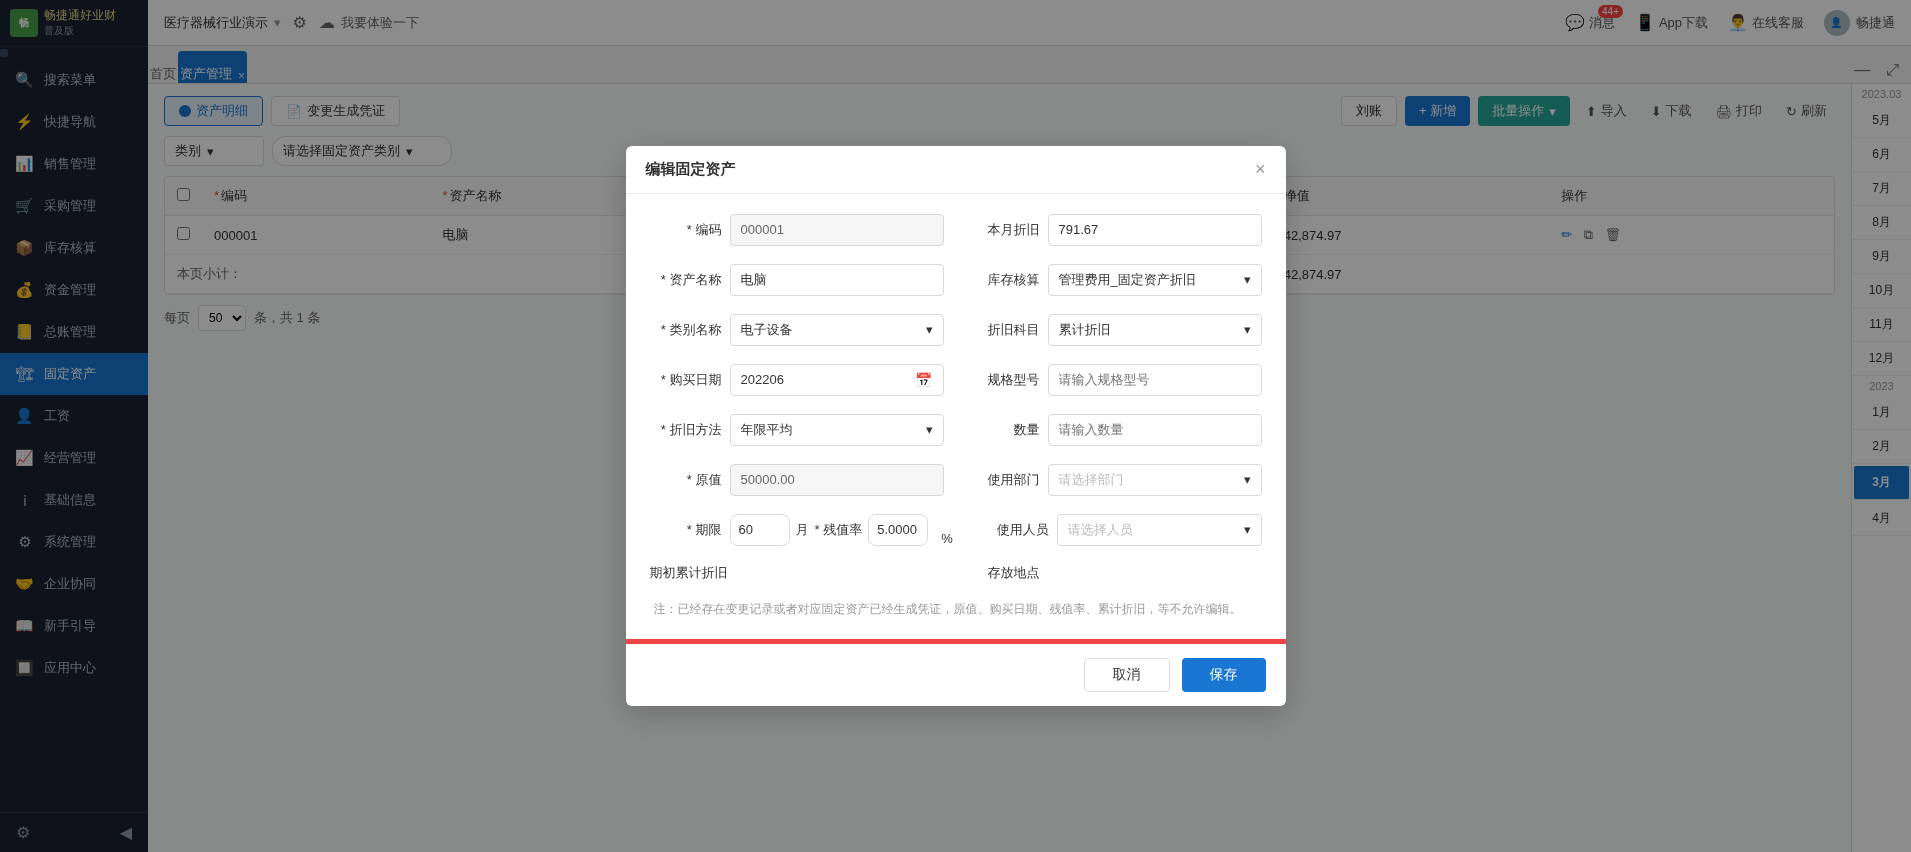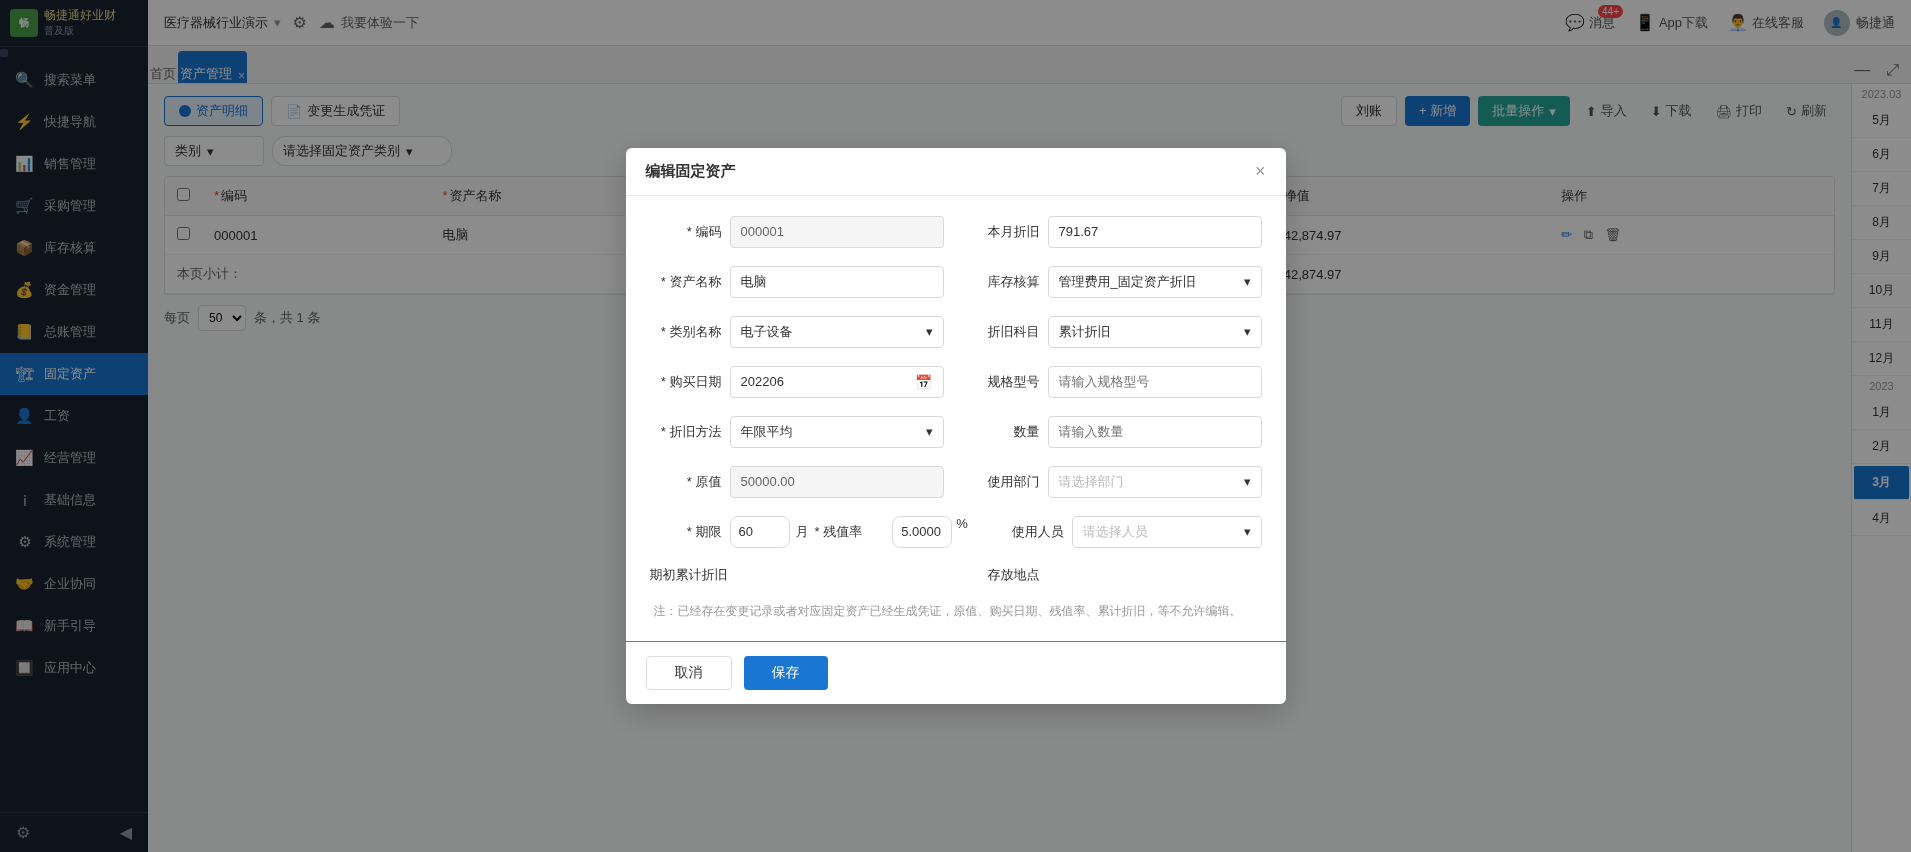--- a/index.html
+++ b/index.html
@@ -91,24 +91,24 @@
     .form-field { flex: 1; display: flex; align-items: center; gap: 8px; }
     .form-label { font-size: 13px; color: #333; white-space: nowrap; min-width: 72px; text-align: right; }
     .form-input { flex: 1; height: 32px; border: 1px solid #d9d9d9; border-radius: 4px; padding: 0 10px; font-size: 13px; color: #333; outline: none; }
     .form-input.readonly { background: #f5f5f5; color: #666; }
     .form-select { flex: 1; height: 32px; border: 1px solid #d9d9d9; border-radius: 4px; padding: 0 10px; font-size: 13px; color: #333; background: white; cursor: pointer; display: flex; align-items: center; justify-content: space-between; }
     .form-input-date { flex: 1; height: 32px; border: 1px solid #d9d9d9; border-radius: 4px; padding: 0 10px; font-size: 13px; color: #333; display: flex; align-items: center; justify-content: space-between; background: white; }
     .form-input-cal-icon { color: #999; font-size: 14px; }
     .period-row { display: flex; align-items: center; gap: 6px; }
     .period-unit { font-size: 13px; color: #333; }
     .form-input-sm { width: 60px; height: 32px; border: 1px solid #d9d9d9; border-radius: 8px; padding: 0 8px; font-size: 13px; color: #333; outline: none; }
-    .form-input-pct-wrap { display: flex; align-items: flex-start; gap: 4px; margin-left: 24px; }
+    .form-input-pct-wrap { display: flex; align-items: flex-end; gap: 13px; }
     .pct-sign { font-size: 13px; color: #333; }
     .modal-note { font-size: 12px; color: #999; margin-top: 8px; padding: 0 4px; line-height: 1.6; }
-    .modal-footer { padding: 14px 20px; border-top: 1px solid #ef4444; display: flex; justify-content: flex-start; gap: 12px; }
+    .modal-footer { padding: 14px 20px; border-top: 5px solid #ef4444; display: flex; justify-content: flex-end; gap: 12px; }
     .btn-cancel { height: 34px; padding: 0 28px; border: 1px solid #ddd; background: white; border-radius: 4px; cursor: pointer; font-size: 14px; color: #333; }
     .btn-save { height: 34px; padding: 0 28px; background: #1976d2; border: none; border-radius: 4px; cursor: pointer; font-size: 14px; color: white; }
     .checkbox-cell { width: 32px; text-align: center; }
     input[type="checkbox"] { cursor: pointer; }
   </style>
 </head>
 <body>
 
 <div class="sidebar">
   <div class="sidebar-header">

